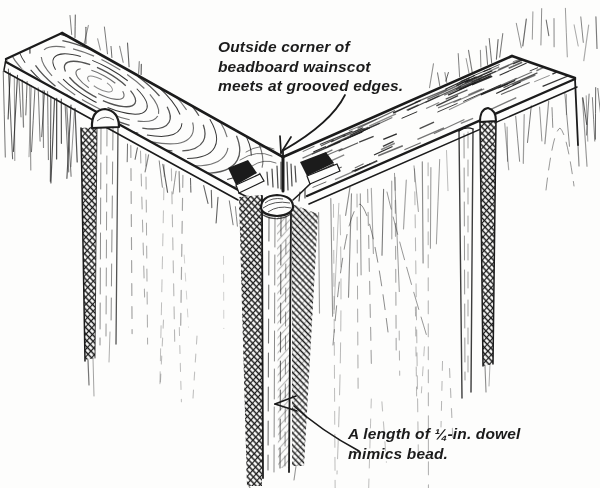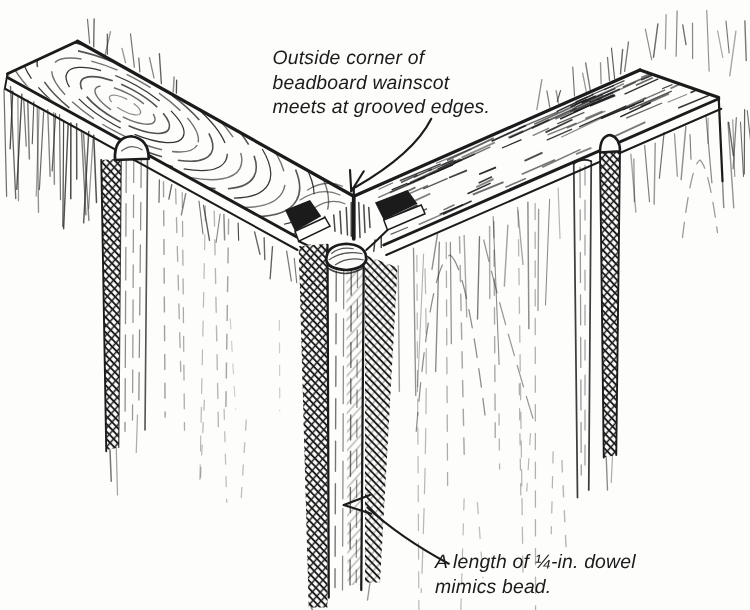--- a/index.html
+++ b/index.html
@@ -1,23 +1,23 @@
 <!DOCTYPE html>
 <html style="--ink: #1b1b1b; --paper: #fdfdfc;"><head>
 <meta charset="utf-8">
 <style>
   :root{ --ink:#1b1b1b; --paper:#fdfdfc; }
   html,body{margin:0;padding:0;background:#fff;}
   .stage{position:relative;width:600px;height:488px;background:var(--paper);overflow:hidden;
          font-family:"Liberation Sans",sans-serif;}
   .stage svg{position:absolute;left:0;top:0;color:var(--ink);}
-  .note{position:absolute;font-style:italic;font-weight:400;font-size:15.5px;line-height:19.5px;
+  .note{position:absolute;font-style:italic;font-weight:700;font-size:15.5px;line-height:19.5px;
         letter-spacing:.15px;color:var(--ink);white-space:pre-line;}
   #corner-note{left:218px;top:37px;}
-  #dowel-note{left:348px;top:440px;}
+  #dowel-note{left:348px;top:424px;}
 </style>
 </head>
 <body>
 
 <div class="stage">
 
 <svg width="600" height="488" viewBox="0 0 600 488">
   <defs>
     <pattern id="hA" patternUnits="userSpaceOnUse" width="4.2" height="4.2" patternTransform="rotate(46)">
       <line x1="0" y1="2.1" x2="4.2" y2="2.1" stroke="#1b1b1b" stroke-width="1.5"></line>

